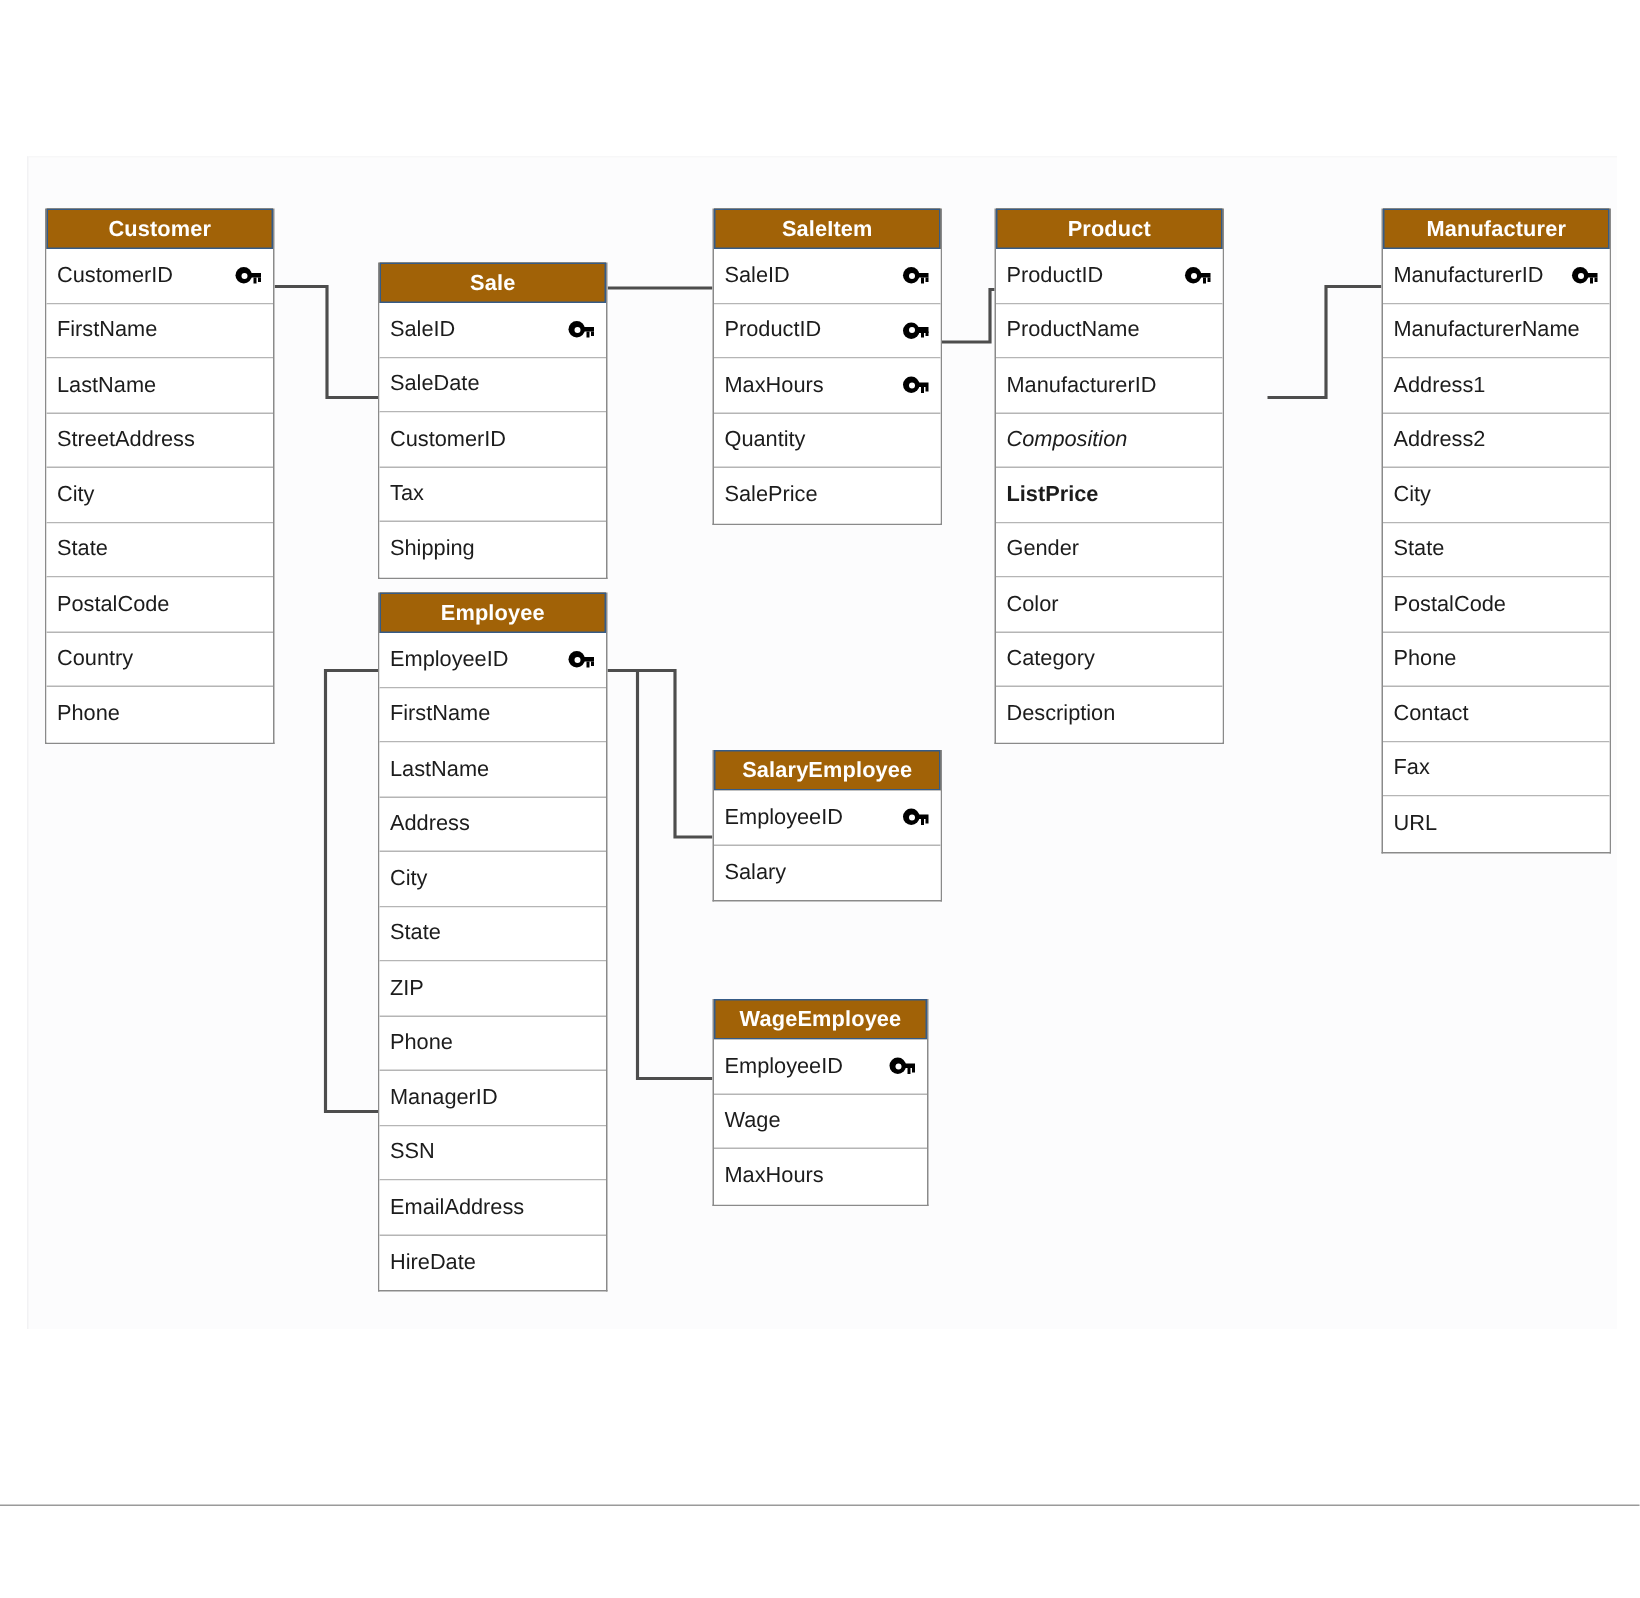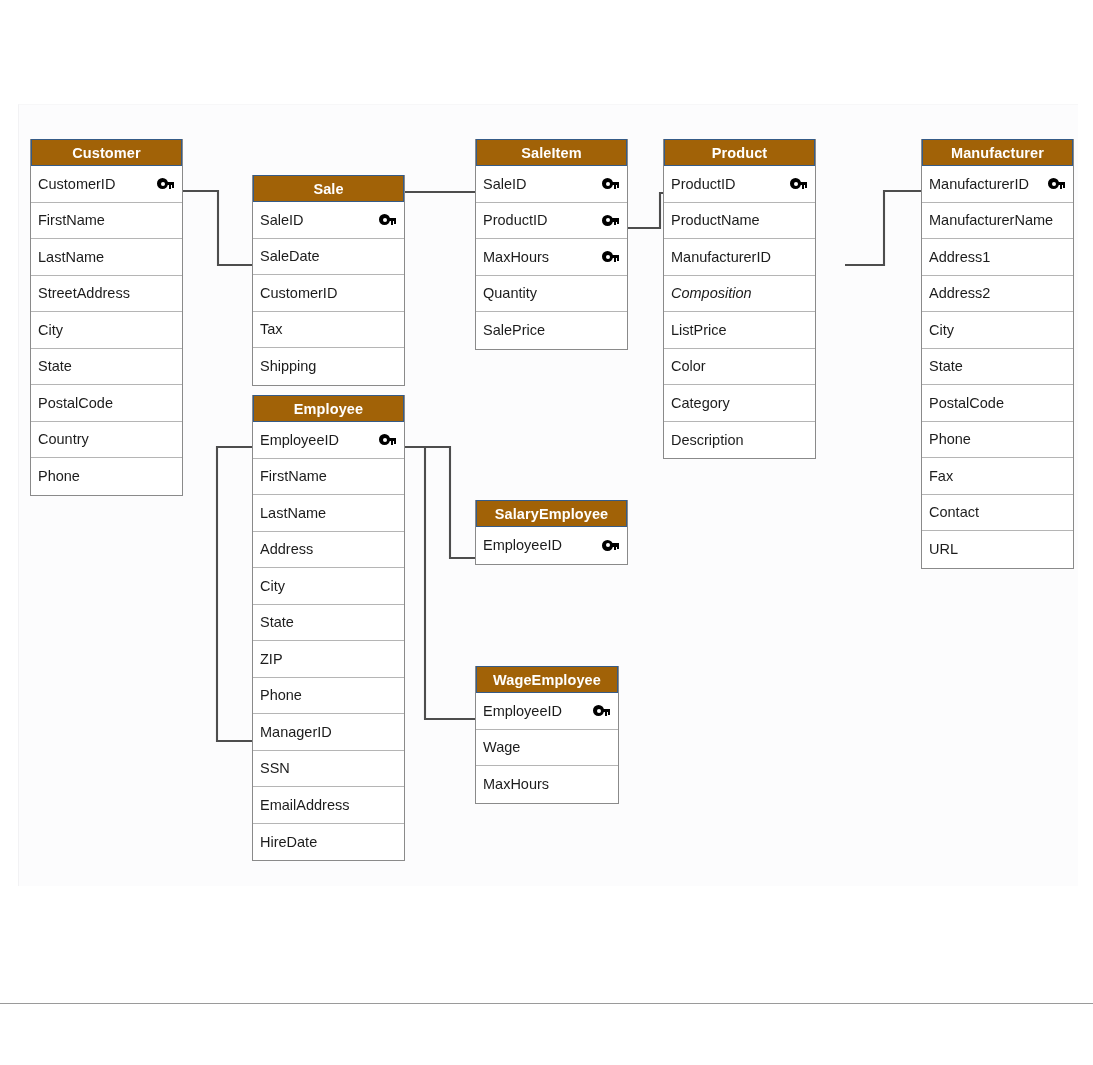--- a/index.html
+++ b/index.html
@@ -294,22 +294,25 @@
           </li>
           <li class="attr" style="height: 36.5px;">
             <span class="attr-name">ProductName</span>
           </li>
           <li class="attr" style="height: 36.5px;">
             <span class="attr-name">ManufacturerID</span>
           </li>
           <li class="attr" style="height: 36.5px; font-style: italic;">
             <span class="attr-name">Composition</span>
           </li>
-          <li class="attr" style="height: 36.5px;">
+          <li class="attr" style="height: 36.5px; font-weight: bold;">
             <span class="attr-name">ListPrice</span>
+          </li>
+          <li class="attr" style="height: 36.5px;">
+            <span class="attr-name">Gender</span>
           </li>
           <li class="attr" style="height: 36.5px;">
             <span class="attr-name">Color</span>
           </li>
           <li class="attr" style="height: 36.5px;">
             <span class="attr-name">Category</span>
           </li>
           <li class="attr" style="height: 36.5px;">
             <span class="attr-name">Description</span>
           </li>
@@ -343,24 +346,24 @@
           <li class="attr" style="height: 36.5px;">
             <span class="attr-name">State</span>
           </li>
           <li class="attr" style="height: 36.5px;">
             <span class="attr-name">PostalCode</span>
           </li>
           <li class="attr" style="height: 36.5px;">
             <span class="attr-name">Phone</span>
           </li>
           <li class="attr" style="height: 36.5px;">
+            <span class="attr-name">Contact</span>
+          </li>
+          <li class="attr" style="height: 36.5px;">
             <span class="attr-name">Fax</span>
-          </li>
-          <li class="attr" style="height: 36.5px;">
-            <span class="attr-name">Contact</span>
           </li>
           <li class="attr" style="height: 36.5px;">
             <span class="attr-name">URL</span>
           </li>
         </ul>
       </div>
       <div class="entity" style="left: 252px; top: 395px; width: 153px;">
         <div class="entity-header">Employee</div>
         <ul class="attr-list">
           <li class="attr" style="height: 36.5px;">
@@ -414,20 +417,23 @@
           <li class="attr" style="height: 36.5px;">
             <span class="attr-name">EmployeeID</span>
             <span class="key-icon">
               <span class="key-head"></span>
               <span class="key-hole"></span>
               <span class="key-shaft"></span>
               <span class="key-tooth-a"></span>
               <span class="key-tooth-b"></span>
             </span>
           </li>
+          <li class="attr" style="height: 36.5px;">
+            <span class="attr-name">Salary</span>
+          </li>
         </ul>
       </div>
       <div class="entity" style="left: 475px; top: 666px; width: 144px;">
         <div class="entity-header">WageEmployee</div>
         <ul class="attr-list">
           <li class="attr" style="height: 36.5px;">
             <span class="attr-name">EmployeeID</span>
             <span class="key-icon">
               <span class="key-head"></span>
               <span class="key-hole"></span>

